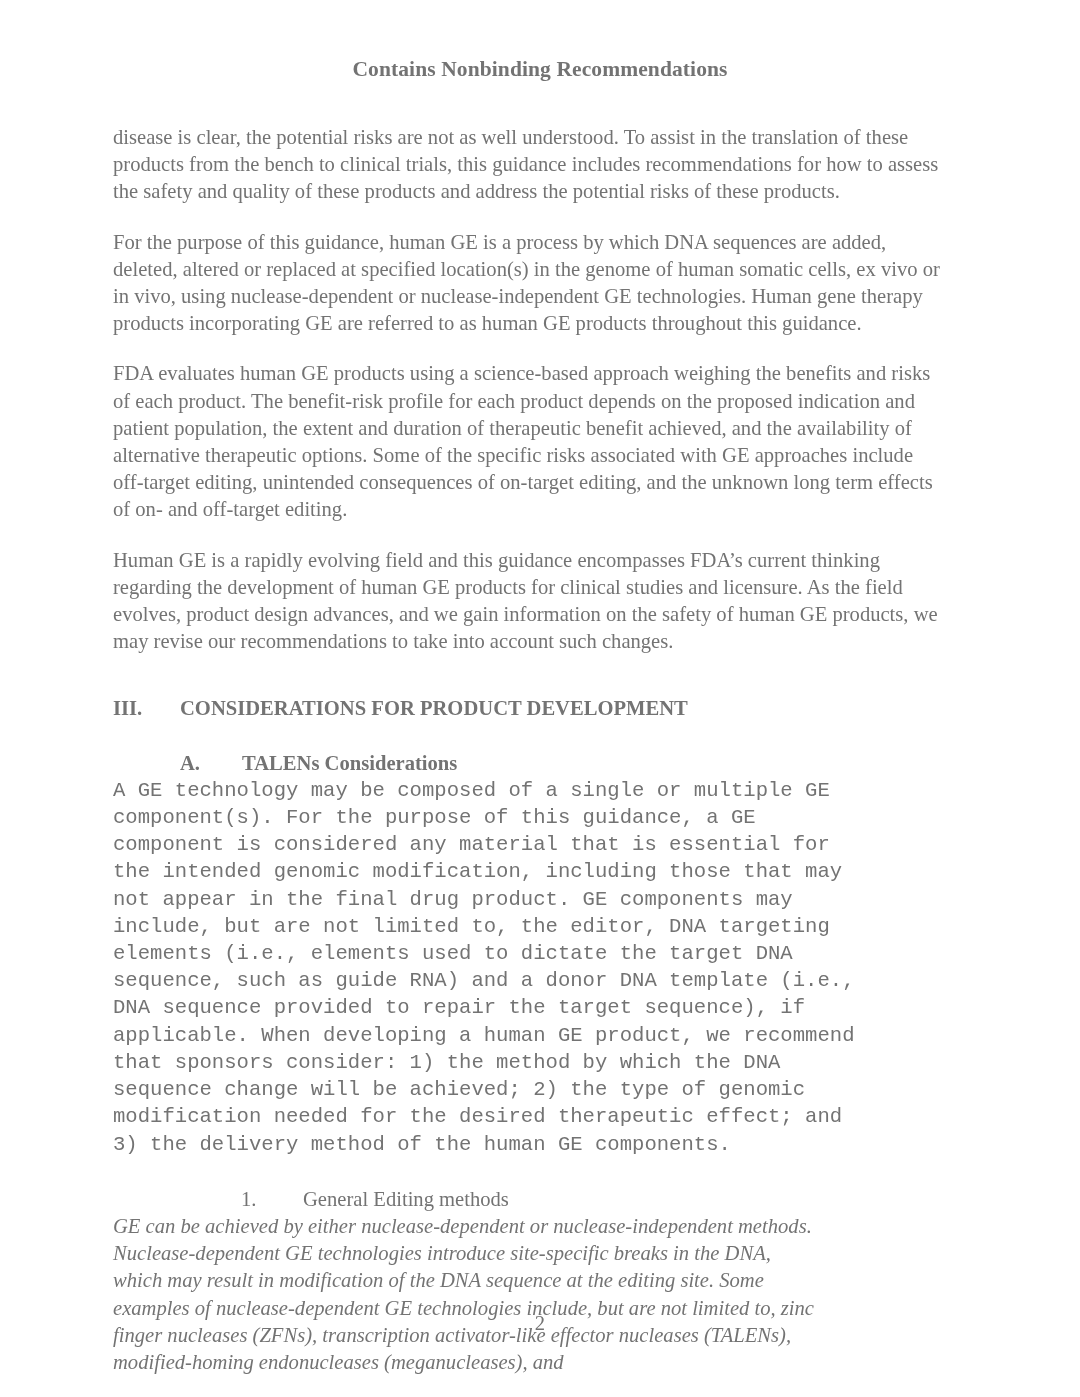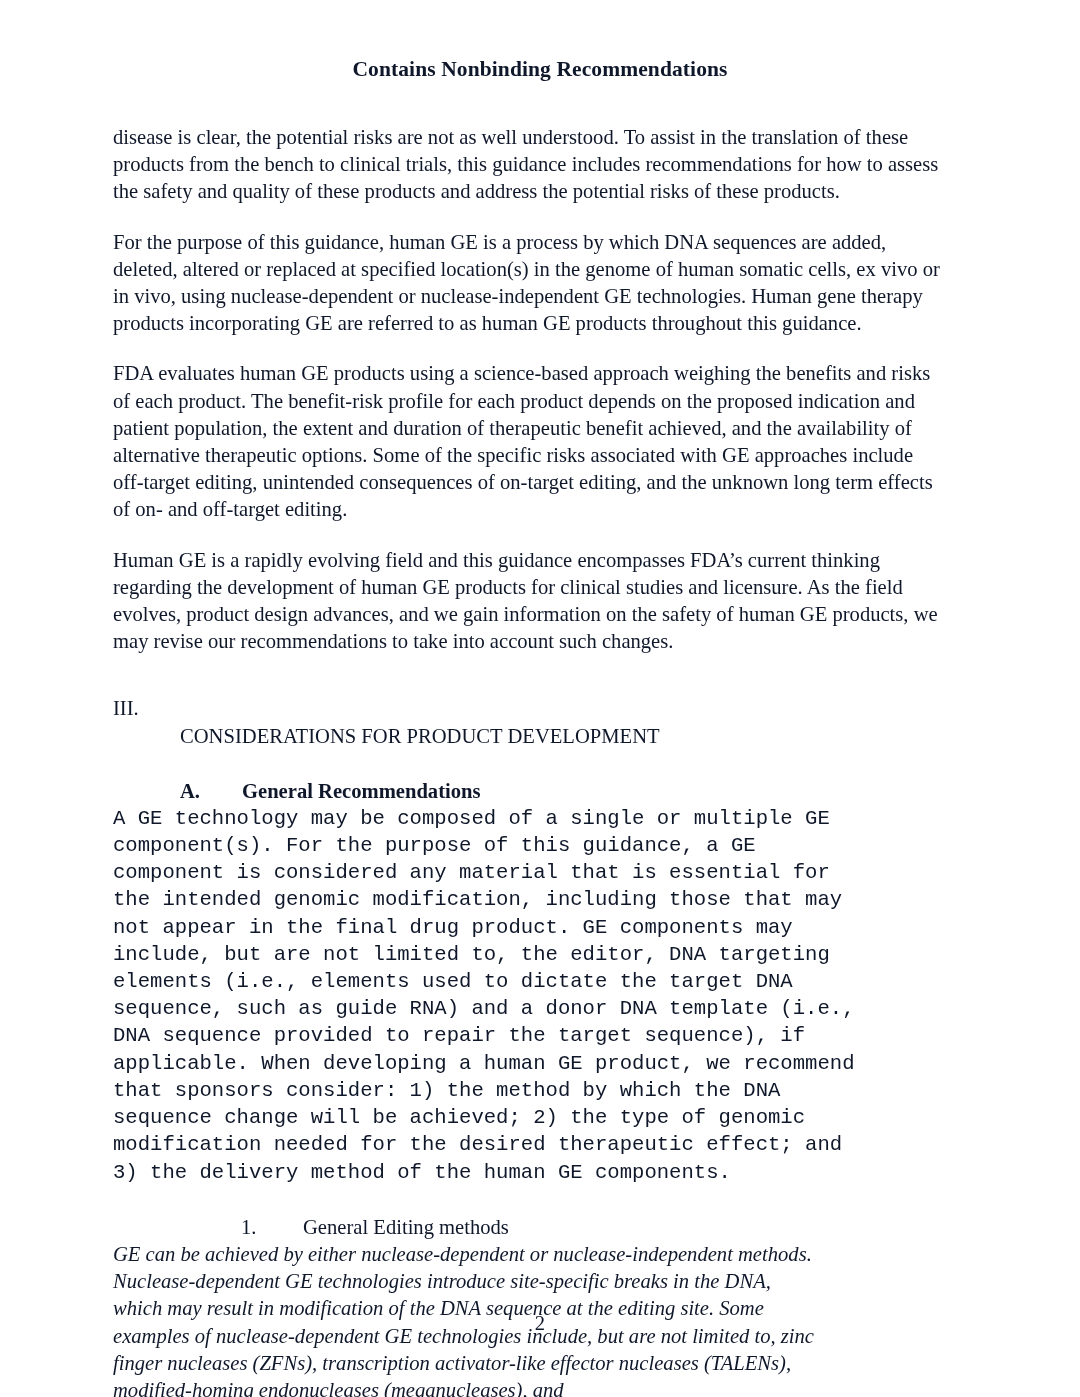--- a/index.html
+++ b/index.html
@@ -8,21 +8,21 @@
     background: #ffffff;
   }
 
   .page {
     position: relative;
     width: 1080px;
     height: 1397px;
     background: #ffffff;
     overflow: hidden;
     font-family: "Liberation Serif", "DejaVu Serif", serif;
-    color: #0f172a;
+    color: #737373;
     box-sizing: border-box;
   }
 
   
   .page-header {
     position: absolute;
     top: 57px;
     left: 0;
     width: 1080px;
     text-align: center;
@@ -46,30 +46,29 @@
     line-height: 27.2px;
     text-align: left;
     white-space: pre-line;
   }
 
   
   .heading-1 {
     display: flex;
     margin: 40px 0 0 0;
     font-size: 20.6px;
-    font-weight: normal;
+    font-weight: bold;
     line-height: 27.2px;
   }
   .heading-1 .marker {
     width: 67px;
     flex: 0 0 67px;
   }
   .heading-1 .title {
     flex: 1 1 auto;
-    margin-top: 28px;
   }
 
   
   .heading-2 {
     display: flex;
     margin: 27px 0 0 67px;
     font-size: 20.6px;
     font-weight: bold;
     line-height: 27.2px;
   }
@@ -138,21 +137,21 @@
 
     <p class="body-para">Human GE is a rapidly evolving field and this guidance encompasses FDA’s current thinking regarding the development of human GE products for clinical studies and licensure.  As the field evolves, product design advances, and we gain information on the safety of human GE products, we may revise our recommendations to take into account such changes.</p>
 
     <div class="heading-1">
       <span class="marker">III.</span>
       <span class="title">CONSIDERATIONS FOR PRODUCT DEVELOPMENT</span>
     </div>
 
     <div class="heading-2">
       <span class="marker">A.</span>
-      <span class="title">General Recommendations</span>
+      <span class="title">TALENs Considerations</span>
     </div>
 
     <p class="body-para indent-1 block-gap-lg">A GE technology may be composed of a single or multiple GE component(s).  For the purpose of this guidance, a GE component is considered any material that is essential for the intended genomic modification, including those that may not appear in the final drug product.  GE components may include, but are not limited to, the editor, DNA targeting elements (i.e., elements used to dictate the target DNA sequence, such as guide RNA) and a donor DNA template (i.e., DNA sequence provided to repair the target sequence), if applicable.  When developing a human GE product, we recommend that sponsors consider:  1) the method by which the DNA sequence change will be achieved; 2) the type of genomic modification needed for the desired therapeutic effect; and 3) the delivery method of the human GE components.</p>
 
     <div class="heading-3">
       <span class="marker">1.</span>
       <span class="title">General Editing methods</span>
     </div>
 
     <p class="body-para indent-2 block-gap-md">GE can be achieved by either nuclease-dependent or nuclease-independent methods.  Nuclease-dependent GE technologies introduce site-specific breaks in the DNA, which may result in modification of the DNA sequence at the editing site.  Some examples of nuclease-dependent GE technologies include, but are not limited to, zinc finger nucleases (ZFNs), transcription activator-like effector nucleases (TALENs), modified-homing endonucleases (meganucleases), and</p>

